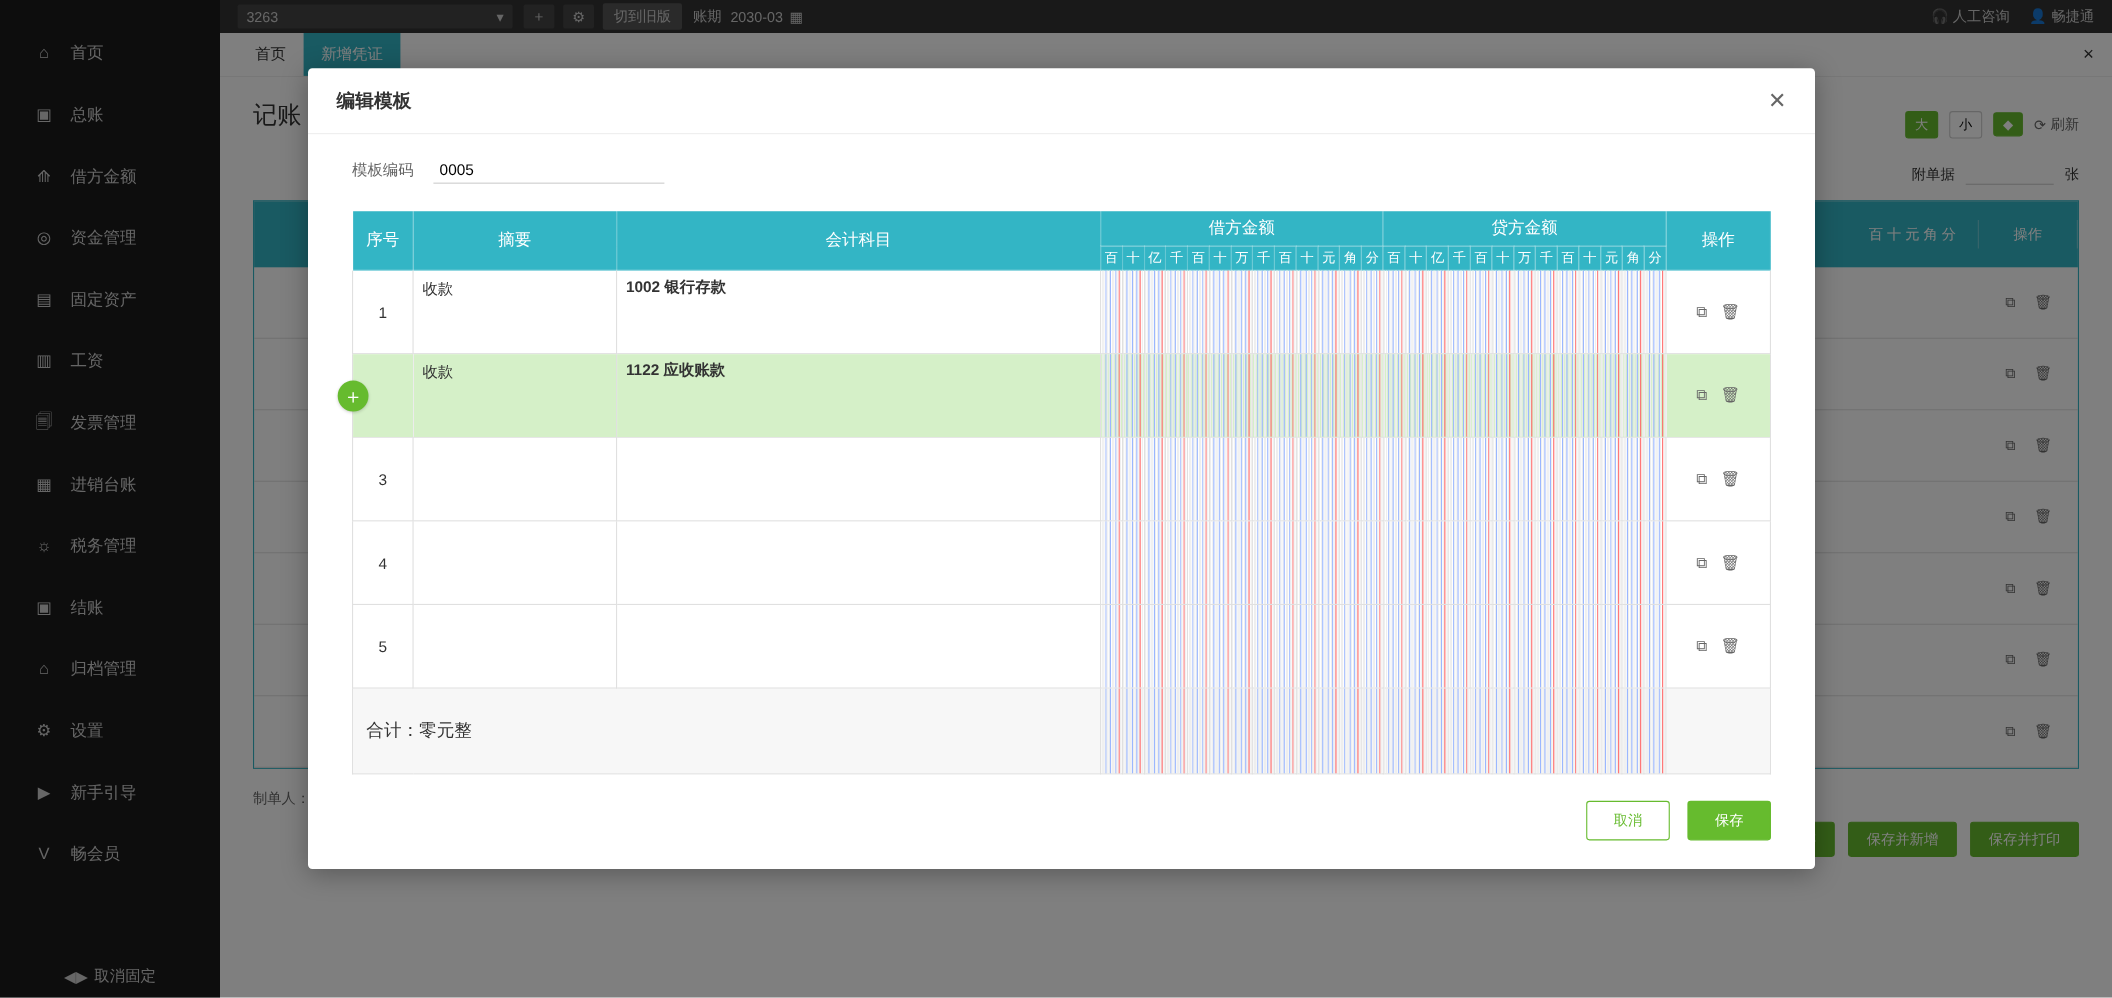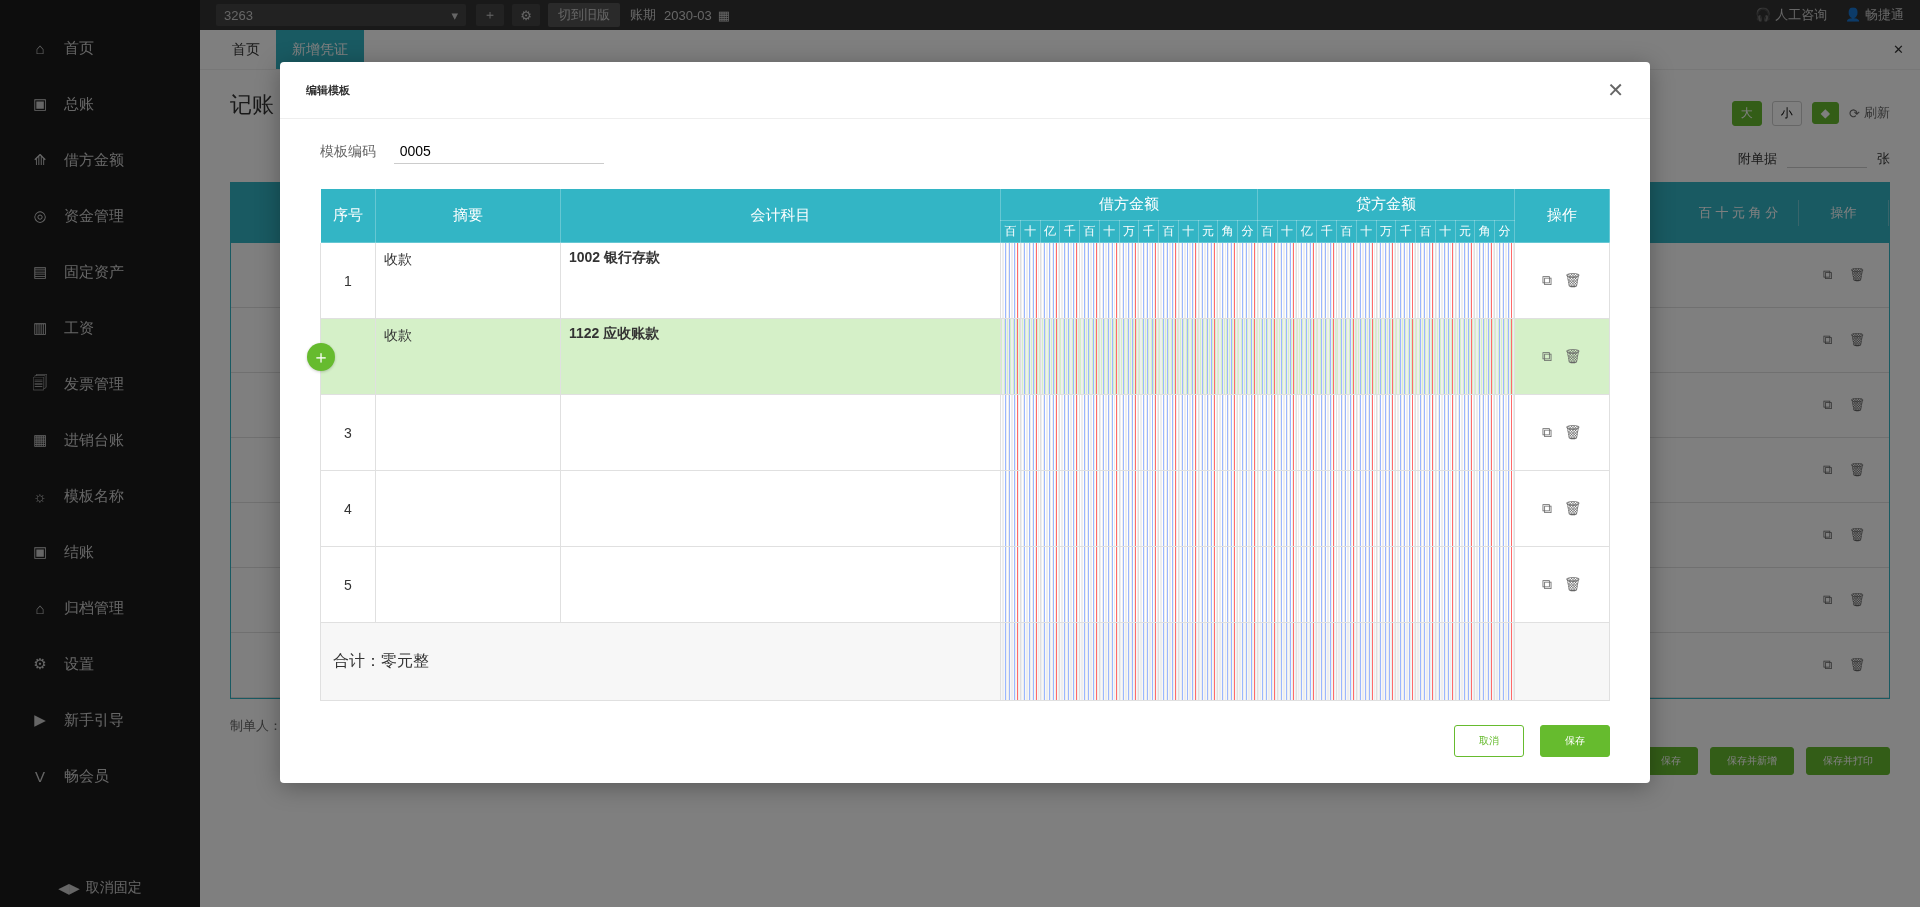--- a/index.html
+++ b/index.html
@@ -24,40 +24,40 @@
 
 
 .tabbar { position:absolute; left:200px; top:30px; right:0; height:40px; background:#fff; border-bottom:1px solid #eee; display:flex; align-items:center; padding:0 16px; z-index:2; }
 .tabbar .tab { padding:0 16px; height:100%; display:flex; align-items:center; font-size:14px; }
 .tabbar .tab.active { background:#33b5c5; color:#fff; }
 .tabbar .close { margin-left:auto; }
 
 
 .page { position:absolute; left:200px; right:0; top:70px; bottom:0; padding:20px 30px; z-index:2; background:#fff; }
 .page-title { font-size:22px; margin-bottom:16px; }
-.btn { padding:6px 16px; border-radius:3px; border:1px solid #ccc; background:#fff; cursor:pointer; font-size:10px; }
+.btn { padding:6px 16px; border-radius:3px; border:1px solid #ccc; background:#fff; cursor:pointer; font-size:13px; }
 .btn.green { background:#66bb2e; color:#fff; border-color:#66bb2e; }
 .btn.small { padding:3px 8px; font-size:12px; }
 .refresh { display:flex; align-items:center; gap:4px; color:#666; }
 
 
 .bgtable { border:1px solid #33b5c5; }
 .bgtable .hdr { background:#33b5c5; color:#fff; height:60px; display:flex; align-items:center; }
 .bgtable .hdr-cell { text-align:center; border-right:1px solid rgba(255,255,255,0.3); padding:4px; }
 .bgtable .row { height:65px; border-bottom:1px solid #e0e0e0; display:flex; align-items:center; }
 .bgtable .row .bigval { font-size:26px; color:#333; letter-spacing:10px; text-align:right; padding-right:20px; }
 .bgtable .actioncell { width:90px; display:flex; gap:10px; justify-content:center; }
 .smicon { width:16px; height:16px; color:#666; }
 .bgfooter-row { display:flex; align-items:center; gap:20px; margin-top:18px; font-size:13px; color:#666;}
 .bgfooter-btns { display:flex; gap:12px; justify-content:flex-end; margin-top:12px;}
 
 
 .modal { position:absolute; z-index:20; left:280px; top:62px; width:1370px; background:#fff; border-radius:4px; box-shadow:0 4px 24px rgba(0,0,0,0.3); }
 .modal-header { display:flex; align-items:center; padding:18px 26px; border-bottom:1px solid #eee; }
-.modal-title { font-size:11px; font-weight:600; }
+.modal-title { font-size:17px; font-weight:600; }
 .modal-close { margin-left:auto; font-size:20px; color:#666; cursor:pointer; line-height:1; }
 .modal-body { padding:20px 40px 10px 40px; }
 .modal-form-row { display:flex; gap:60px; margin-bottom:24px; align-items:flex-end; }
 .modal-field-label { color:#666; margin-right:14px; font-size:14px; }
 .modal-input { border:none; border-bottom:1px solid #ccc; padding:4px 6px; width:210px; font-size:14px; outline:none; }
 .modal-footer { display:flex; justify-content:flex-end; gap:16px; padding:14px 40px 26px; }
 
 
 .mtable { width:100%; border-collapse:collapse; }
 .mtable th { background:#33b5c5; color:#fff; font-weight:500; font-size:15px; text-align:center; border:1px solid rgba(255,255,255,0.25); }
@@ -116,21 +116,21 @@
     <div class="sidebar-item">
         <span class="icon">🗐</span>
         <span>发票管理</span>
       </div>
     <div class="sidebar-item">
         <span class="icon">▦</span>
         <span>进销台账</span>
       </div>
     <div class="sidebar-item">
         <span class="icon">☼</span>
-        <span>模板名称</span>
+        <span>税务管理</span>
       </div>
     <div class="sidebar-item">
         <span class="icon">▣</span>
         <span>结账</span>
       </div>
     <div class="sidebar-item">
         <span class="icon">⌂</span>
         <span>归档管理</span>
       </div>
     <div class="sidebar-item">

